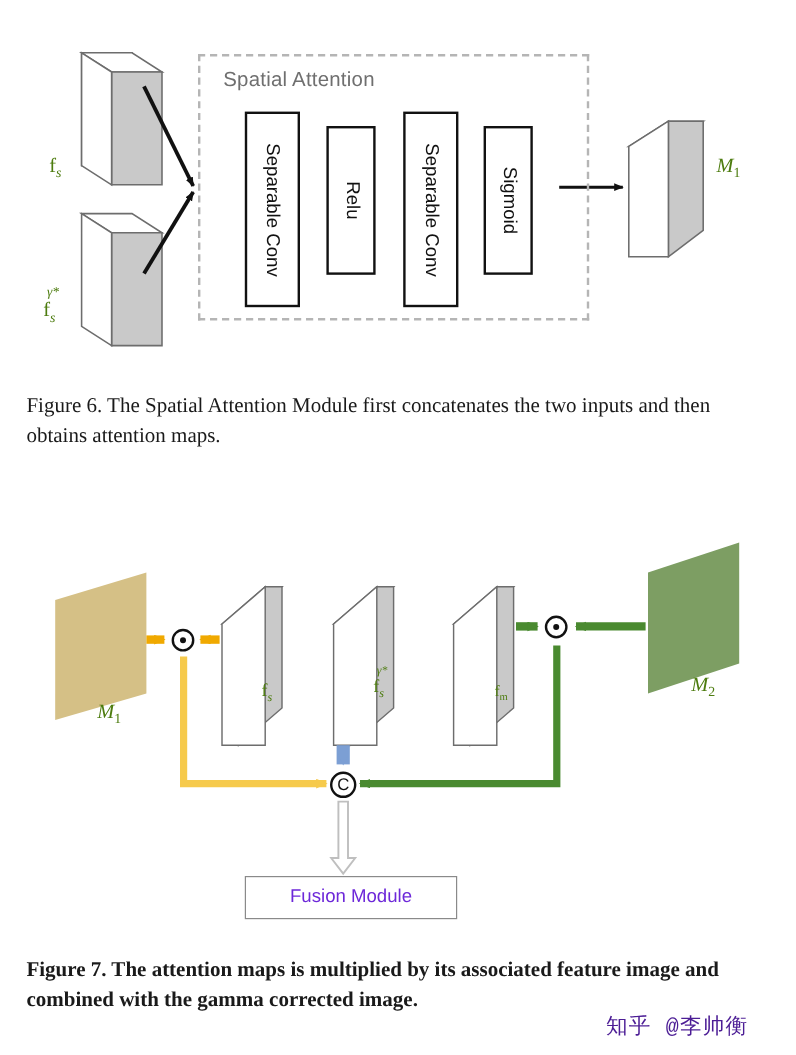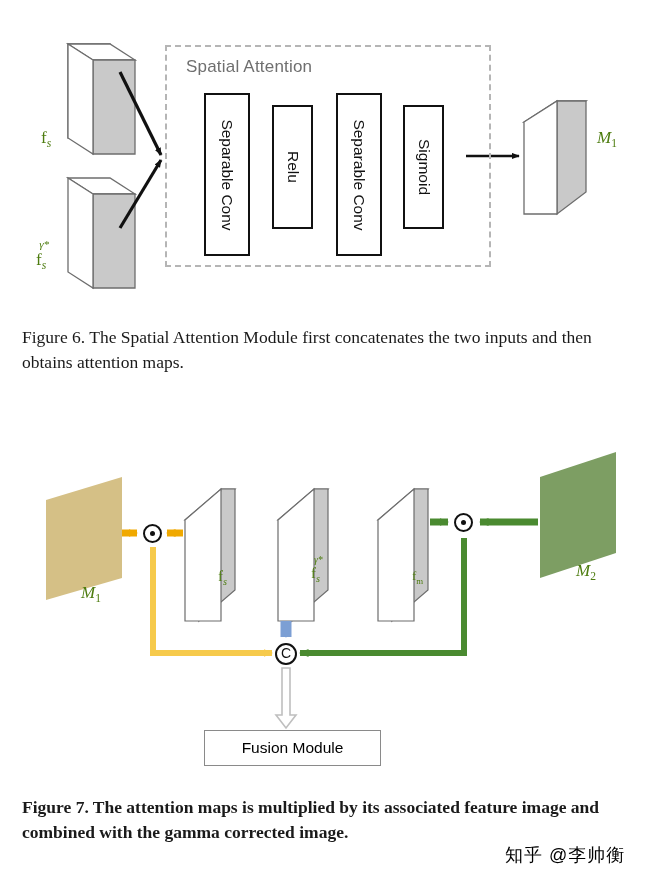--- a/index.html
+++ b/index.html
@@ -32,24 +32,24 @@
           border:2.6px solid #111;background:#fff;box-sizing:border-box;}
   .opnode .dot{position:absolute;left:50%;top:50%;width:5px;height:5px;
                margin:-2.5px 0 0 -2.5px;border-radius:50%;background:#111;}
   .opnode.concat{width:22px;height:22px;}
   .opnode.concat b{position:absolute;left:0;top:-1px;width:100%;height:100%;
                    display:flex;align-items:center;justify-content:center;
                    font-family:"Liberation Sans",sans-serif;font-size:14px;
                    font-weight:400;color:#111;}
   .fusion{position:absolute;border:1.3px solid #8a8a8a;background:#fff;
           display:flex;align-items:center;justify-content:center;}
-  .fusion span{font-family:"Liberation Sans",sans-serif;font-size:15.5px;color:#000000;}
-
-  .wm{position:absolute;font-family:Liberation Sans, sans-serif;
-      font-size:18px;color:#000000;letter-spacing:1px;white-space:nowrap;}
+  .fusion span{font-family:"Liberation Sans",sans-serif;font-size:15.5px;color:#6d28d9;}
+
+  .wm{position:absolute;font-family:Liberation Mono, monospace;
+      font-size:18px;color:#4c1d95;letter-spacing:1px;white-space:nowrap;}
   svg{overflow:visible;}
 </style>
 </head>
 <body>
 
 <div class="page">
 
   <div id="fig6">
 
     <svg width="663" height="320" style="position:absolute;left:0;top:0;">

